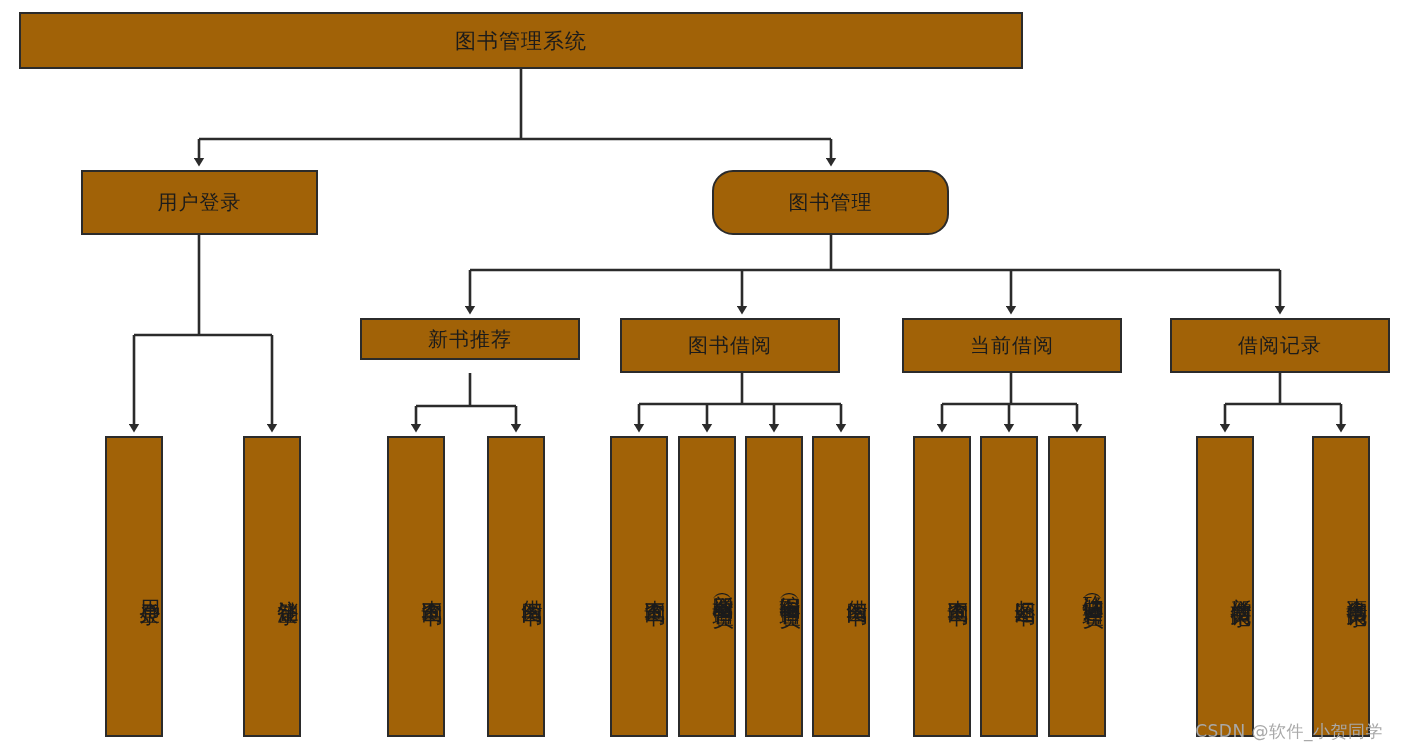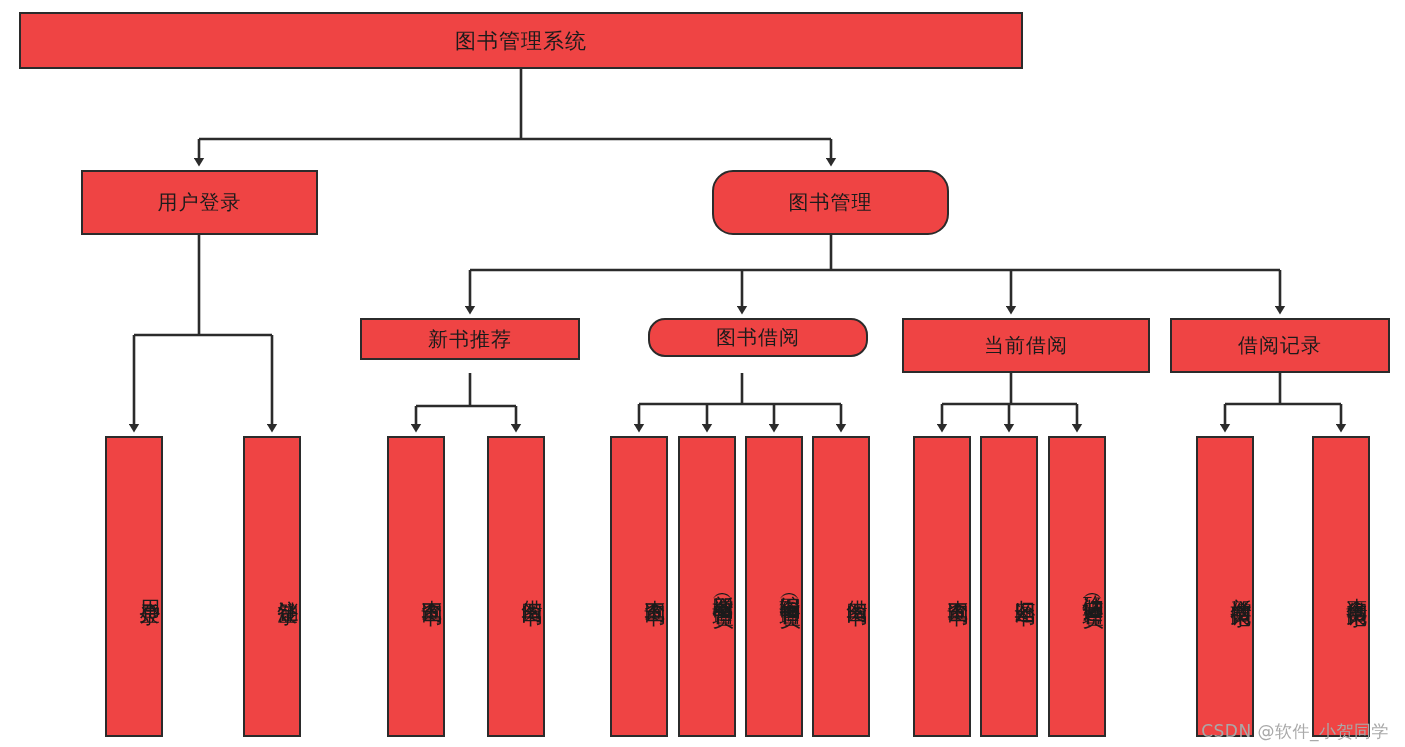--- a/index.html
+++ b/index.html
@@ -20,21 +20,21 @@
     position: absolute;
     left: 0;
     top: 0;
     width: 1405px;
     height: 747px;
     pointer-events: none;
   }
   .node {
     position: absolute;
     box-sizing: border-box;
-    background: #ef4444;
+    background: #a16207;
     border: 2px solid #2b2b2b;
     display: flex;
     align-items: center;
     justify-content: center;
     color: #1b1b1b;
   }
   .node.root {
     font-size: 21px;
     letter-spacing: 1px;
   }
@@ -58,21 +58,21 @@
   .node-label {
     display: block;
     white-space: pre-wrap;
   }
   .leaf .node-label {
     writing-mode: vertical-rl;
     text-orientation: upright;
   }
   #watermark {
     position: absolute;
-    right: 16px;
+    right: 22px;
     bottom: 4px;
     font-size: 17px;
     color: #a9a9a9;
     letter-spacing: 0.5px;
     user-select: none;
     white-space: nowrap;
   }
 </style>
 </head>
 <body>
@@ -136,24 +136,24 @@
   <div class="node branch" style="left: 81px; top: 170px; width: 237px; height: 65px;">
     <span class="node-label">用户登录</span>
   </div>
   <div class="node branch" style="left: 712px; top: 170px; width: 237px; height: 65px; border-radius: 21px;">
     <span class="node-label">图书管理</span>
   </div>
 
   <div class="node branch" style="left: 360px; top: 318px; width: 220px; height: 42px;">
     <span class="node-label">新书推荐</span>
   </div>
-  <div class="node branch" style="left: 648px; top: 318px; width: 220px; height: 39px; border-radius: 17px;">
+  <div class="node branch" style="left: 620px; top: 318px; width: 220px; height: 55px;">
     <span class="node-label">图书借阅</span>
   </div>
-  <div class="node branch" style="left: 902px; top: 318px; width: 248px; height: 55px; align-items: center;">
+  <div class="node branch" style="left: 902px; top: 318px; width: 220px; height: 55px; align-items: center;">
     <span class="node-label">当前借阅</span>
   </div>
   <div class="node branch" style="left: 1170px; top: 318px; width: 220px; height: 55px;">
     <span class="node-label">借阅记录</span>
   </div>
 
   <div class="node leaf" style="left: 105px; top: 436px; width: 58px; height: 301px;">
     <span class="node-label">用户登录</span>
   </div>
   <div class="node leaf" style="left: 243px; top: 436px; width: 58px; height: 301px;">

